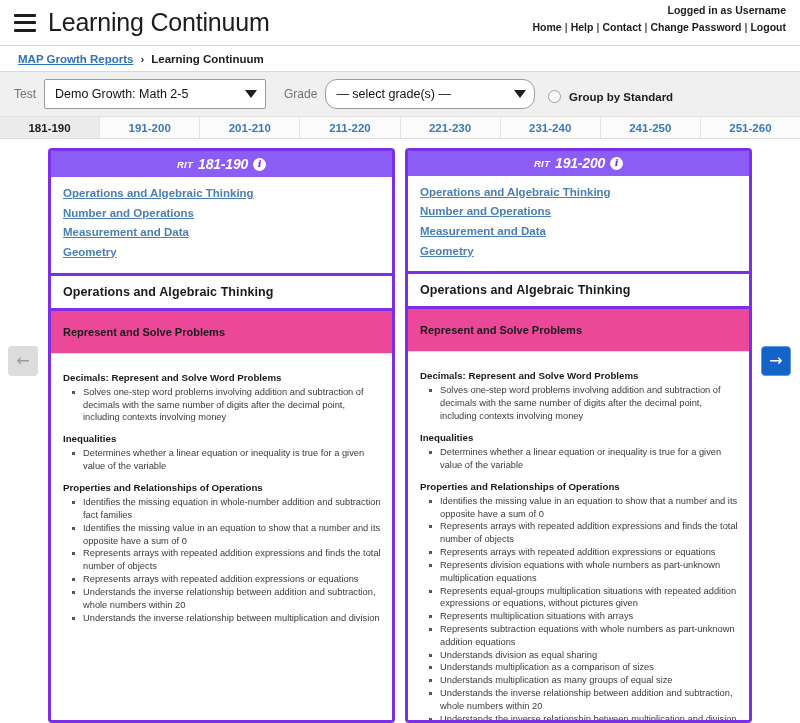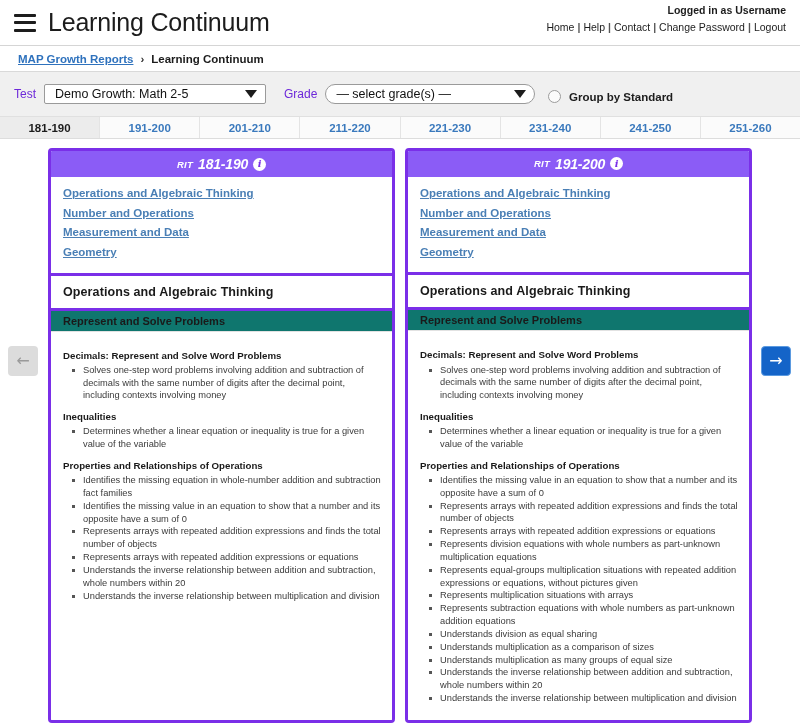--- a/index.html
+++ b/index.html
@@ -67,21 +67,21 @@
     position: absolute;
     right: 14px; top: 4px;
     text-align: right;
     font-size: 10.5px;
     color: #1c1c1c;
     font-weight: bold;
   }
   .logged-in { margin-bottom: 5px; white-space: nowrap; }
   .util-links { white-space: nowrap; }
   .util-links a {
-    color: #1c1c1c; text-decoration: none; font-weight: normal;
+    color: #1c1c1c; text-decoration: none; font-weight: bold;
   }
   .util-sep { color: #555; margin: 0 3px; }
 
   
   .breadcrumb {
     height: 26px;
     display: flex; align-items: center;
     padding: 0 18px;
     font-size: 11.5px;
     font-weight: bold;
@@ -99,25 +99,25 @@
   .filterbar {
     height: 45px;
     background: #f0f0f0;
     display: flex;
     align-items: center;
     padding: 0 14px;
     position: relative;
     border-bottom: 1px solid #e0e0e0;
   }
   .fl-label {
-    font-size: 12px; color: #6d28d9; margin-right: 8px; font-weight: normal;
+    font-size: 12px; color: #737373; margin-right: 8px; font-weight: normal;
   }
   .select {
     position: relative;
-    height: 20px;
+    height: 30px;
     background: #ffffff;
     border: 1px solid #9a9a9a;
     border-radius: 2px;
     display: flex; align-items: center;
     padding: 0 28px 0 10px;
     font-size: 12.5px;
     color: #111;
     cursor: pointer;
     margin-right: 18px;
   }
@@ -254,22 +254,22 @@
     background: #ffffff;
     border-bottom: 3px solid #7a2fe8;
     letter-spacing: .1px;
   }
   .card-body {
     flex: 1 1 auto;
     overflow: hidden;
     background: #ffffff;
   }
   .group-header {
-    background: #0f766e;
-    padding: 4px 12px;
+    background: #ec4899;
+    padding: 15px 12px;
     font-size: 11px;
     font-weight: bold;
     color: #1a1a1a;
     border-bottom: 1px solid #e2e2e2;
   }
   .group-content { padding: 18px 10px 8px 12px; }
   .skill-title {
     font-size: 9.7px;
     font-weight: bold;
     color: #1a1a1a;

